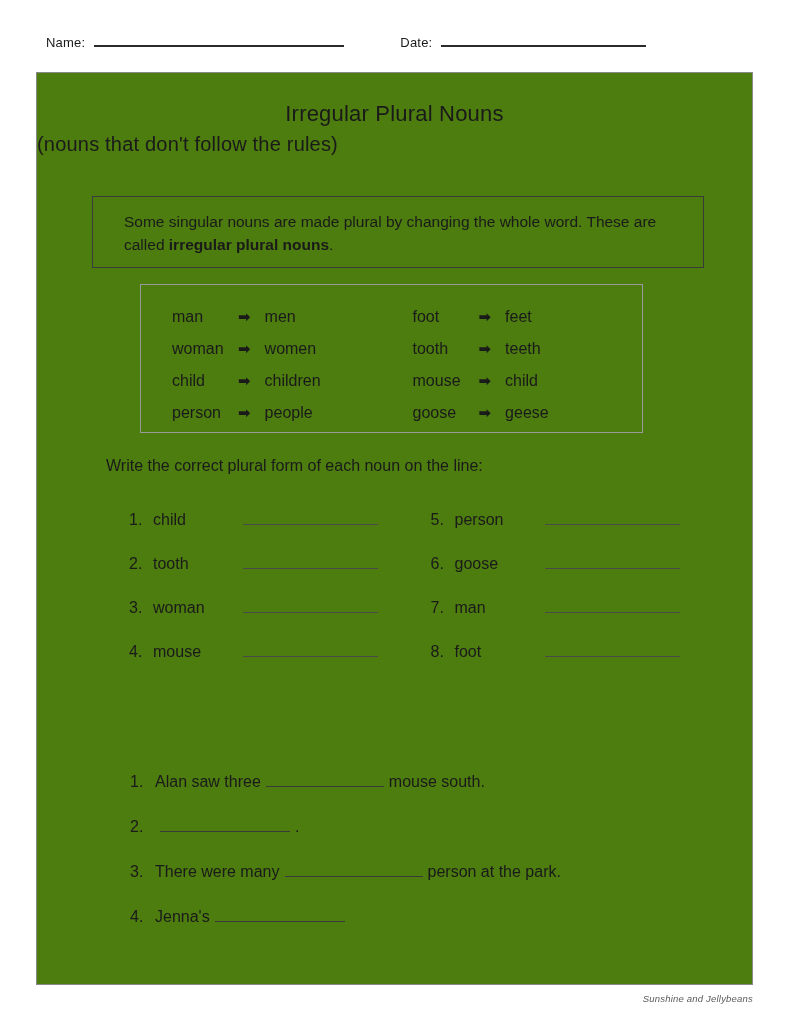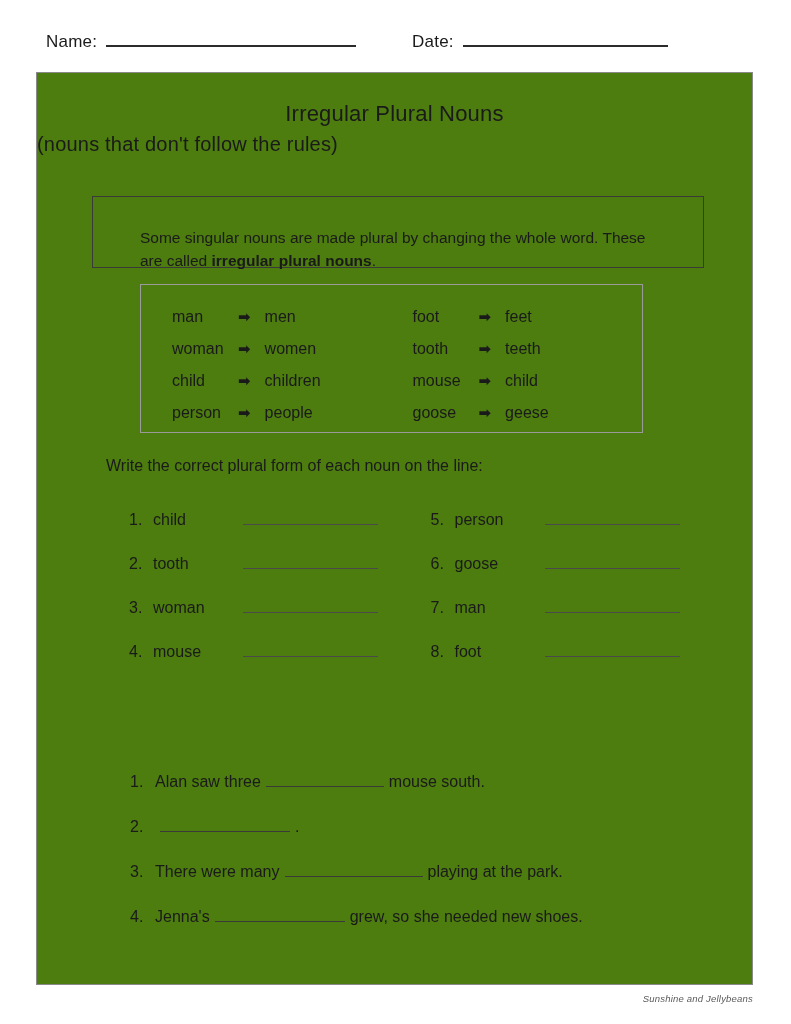--- a/index.html
+++ b/index.html
@@ -23,21 +23,21 @@
     left: 0;
     top: 30px;
     width: 791px;
     height: 34px;
     display: flex;
     align-items: baseline;
     padding-left: 46px;
     box-sizing: border-box;
   }
   .field-label {
-    font-size: 17px;
+    font-size: 13px;
     letter-spacing: 0.2px;
     white-space: nowrap;
   }
   .field-rule {
     display: inline-block;
     border-bottom: 2px solid #2b2b2b;
     height: 15px;
   }
   .name-rule { width: 250px; margin-left: 9px; }
   .date-label { margin-left: 56px; }
@@ -82,21 +82,21 @@
     top: 123px;
     width: 612px;
     height: 72px;
     border: 1.5px solid #3a3a3a;
     box-sizing: border-box;
     padding: 13px 22px 0 31px;
   }
   .definition-text {
     font-size: 15.5px;
     line-height: 1.5;
-    margin: 16px;
+    margin: 0;
   }
   .definition-text b { font-weight: bold; }
 
   
   .wordbank-box {
     position: absolute;
     left: 103px;
     top: 211px;
     width: 503px;
     height: 149px;
@@ -353,25 +353,24 @@
     </div>
     <div class="sentence-item">
       <span class="sentence-num">2.</span>
       <span class="sentence-blank blank-w2"></span>
       <span>.</span>
     </div>
     <div class="sentence-item">
       <span class="sentence-num">3.</span>
       <span>There were many</span>
       <span class="sentence-blank blank-w3"></span>
-      <span>playing at the park.</span>
+      <span>person at the park.</span>
     </div>
     <div class="sentence-item">
       <span class="sentence-num">4.</span>
       <span>Jenna's</span>
       <span class="sentence-blank blank-w4"></span>
-      <span>grew, so she needed new shoes.</span>
     </div>
   </div>
 
 </div>
 
 <div class="credit">Sunshine and Jellybeans</div>
 
 </body></html>

